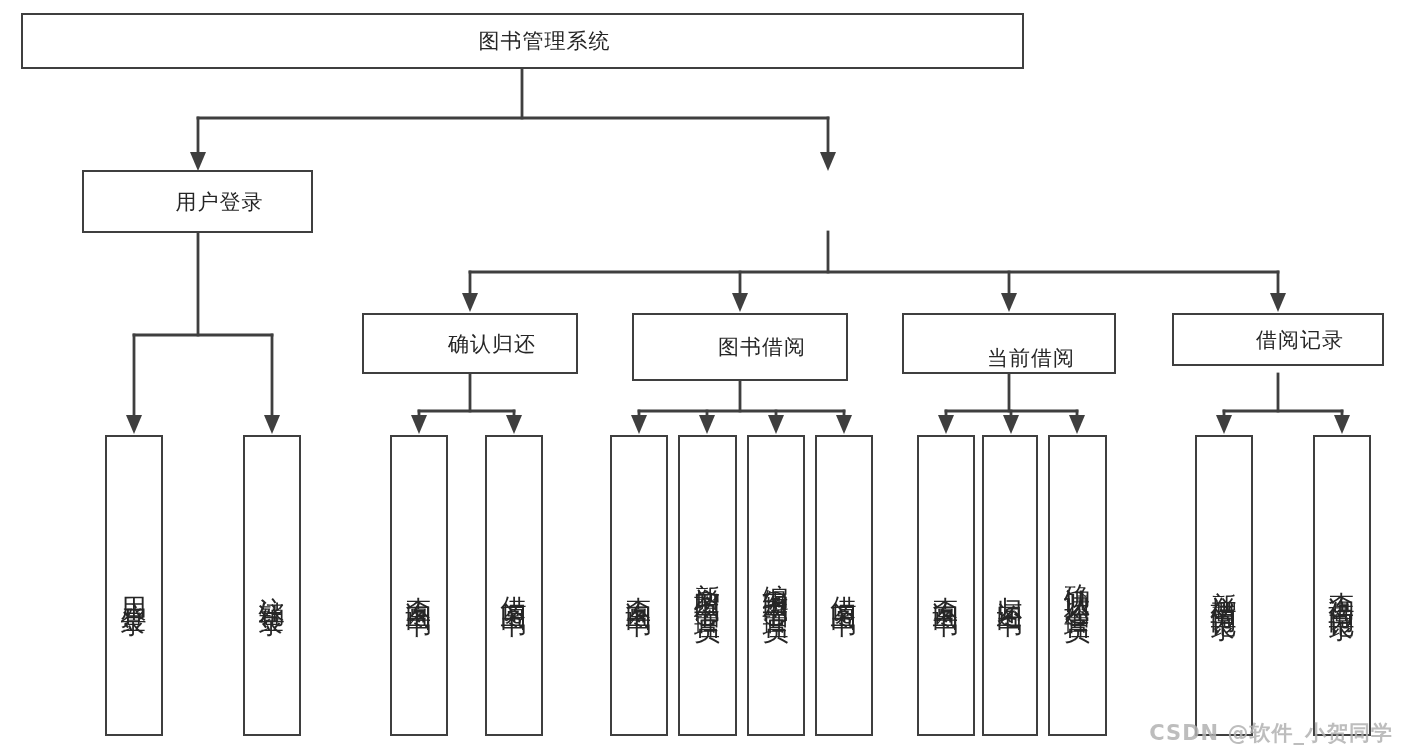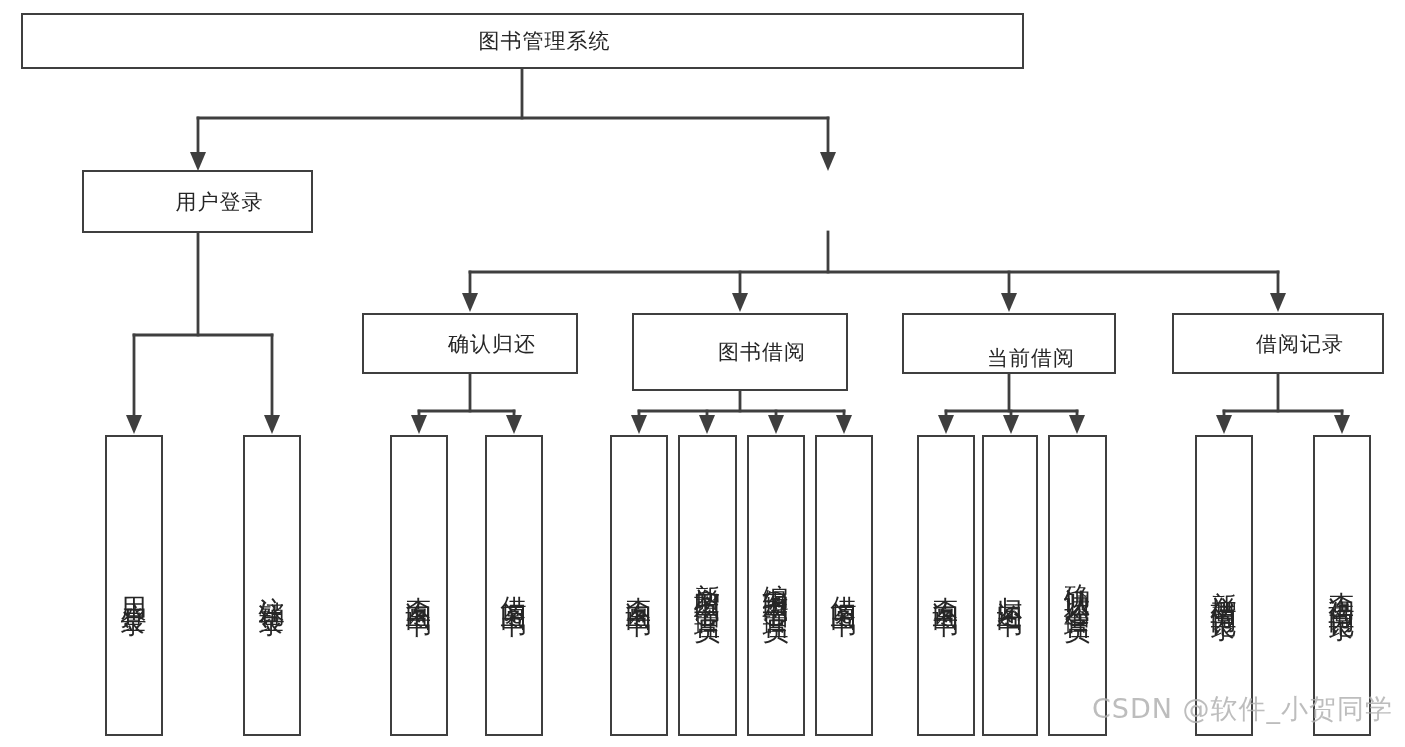--- a/index.html
+++ b/index.html
@@ -50,45 +50,46 @@
     letter-spacing: 5px;
     white-space: nowrap;
   }
   
   #n-root  { left: 21px;  top: 13px;  width: 1003px; height: 56px; }
   
   #n-ul    { left: 82px;  top: 170px; width: 231px; height: 63px; }
   #n-bm    { left: 712px; top: 170px; width: 233px; height: 63px; }
   
   #n-nb    { left: 362px;  top: 313px; width: 216px; height: 61px; }
-  #n-bb    { left: 632px;  top: 313px; width: 216px; height: 78px; }
+  #n-bb    { left: 632px;  top: 313px; width: 216px; height: 68px; }
   #n-cb    { left: 902px;  top: 313px; width: 214px; height: 61px; align-items: flex-end; }
-  #n-br    { left: 1172px; top: 313px; width: 212px; height: 61px; }
+  #n-br    { left: 1172px; top: 313px; width: 212px; height: 53px; }
   
   #lf-1  { left: 105px; }
   #lf-2  { left: 243px; }
   #lf-3  { left: 390px; }
   #lf-4  { left: 485px; }
   #lf-5  { left: 610px; }
   #lf-6  { left: 678px; width: 59px; }
   #lf-7  { left: 747px; }
   #lf-8  { left: 815px; }
   #lf-9  { left: 917px; }
   #lf-10 { left: 982px; width: 56px; }
   #lf-11 { left: 1048px; width: 59px; }
   #lf-12 { left: 1195px; }
   #lf-13 { left: 1313px; }
   #watermark {
     position: absolute;
     right: 12px;
-    bottom: 20px;
-    font-size: 27px;
+    bottom: 0;
+    font-size: 21px;
     color: rgba(178, 178, 178, 0.85);
     letter-spacing: 1px;
     z-index: 3;
+    font-weight: bold;
   }
 </style>
 </head>
 <body>
 
 <div id="canvas">
 
   <svg id="connectors" width="1405" height="747" viewBox="0 0 1405 747">
     <g stroke="#3f3f3f" stroke-width="2.8" stroke-linecap="square" fill="none">
 

